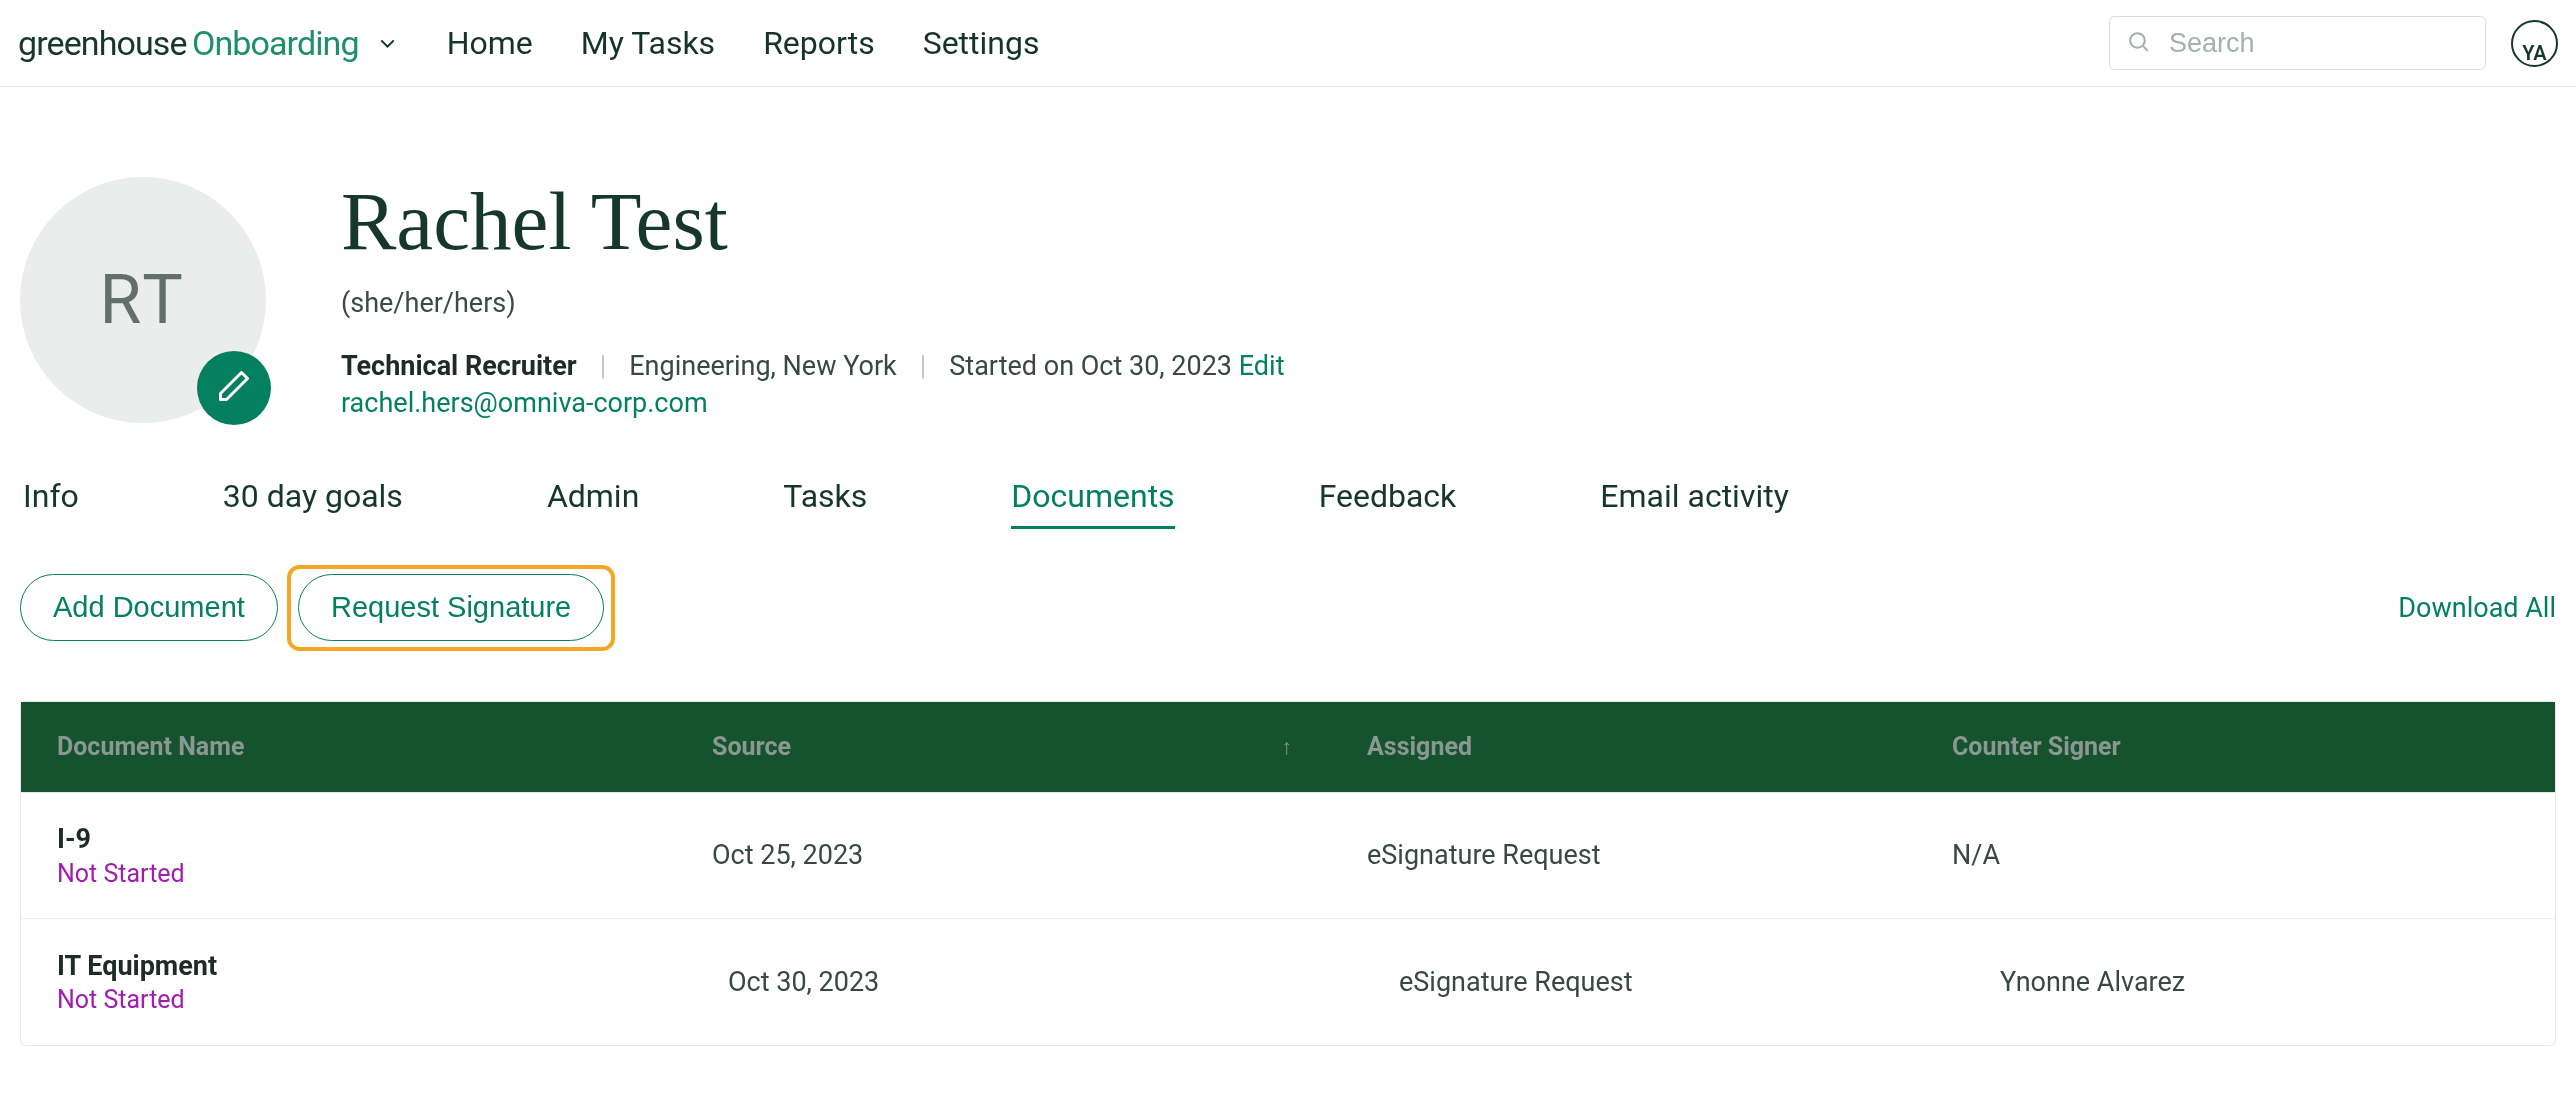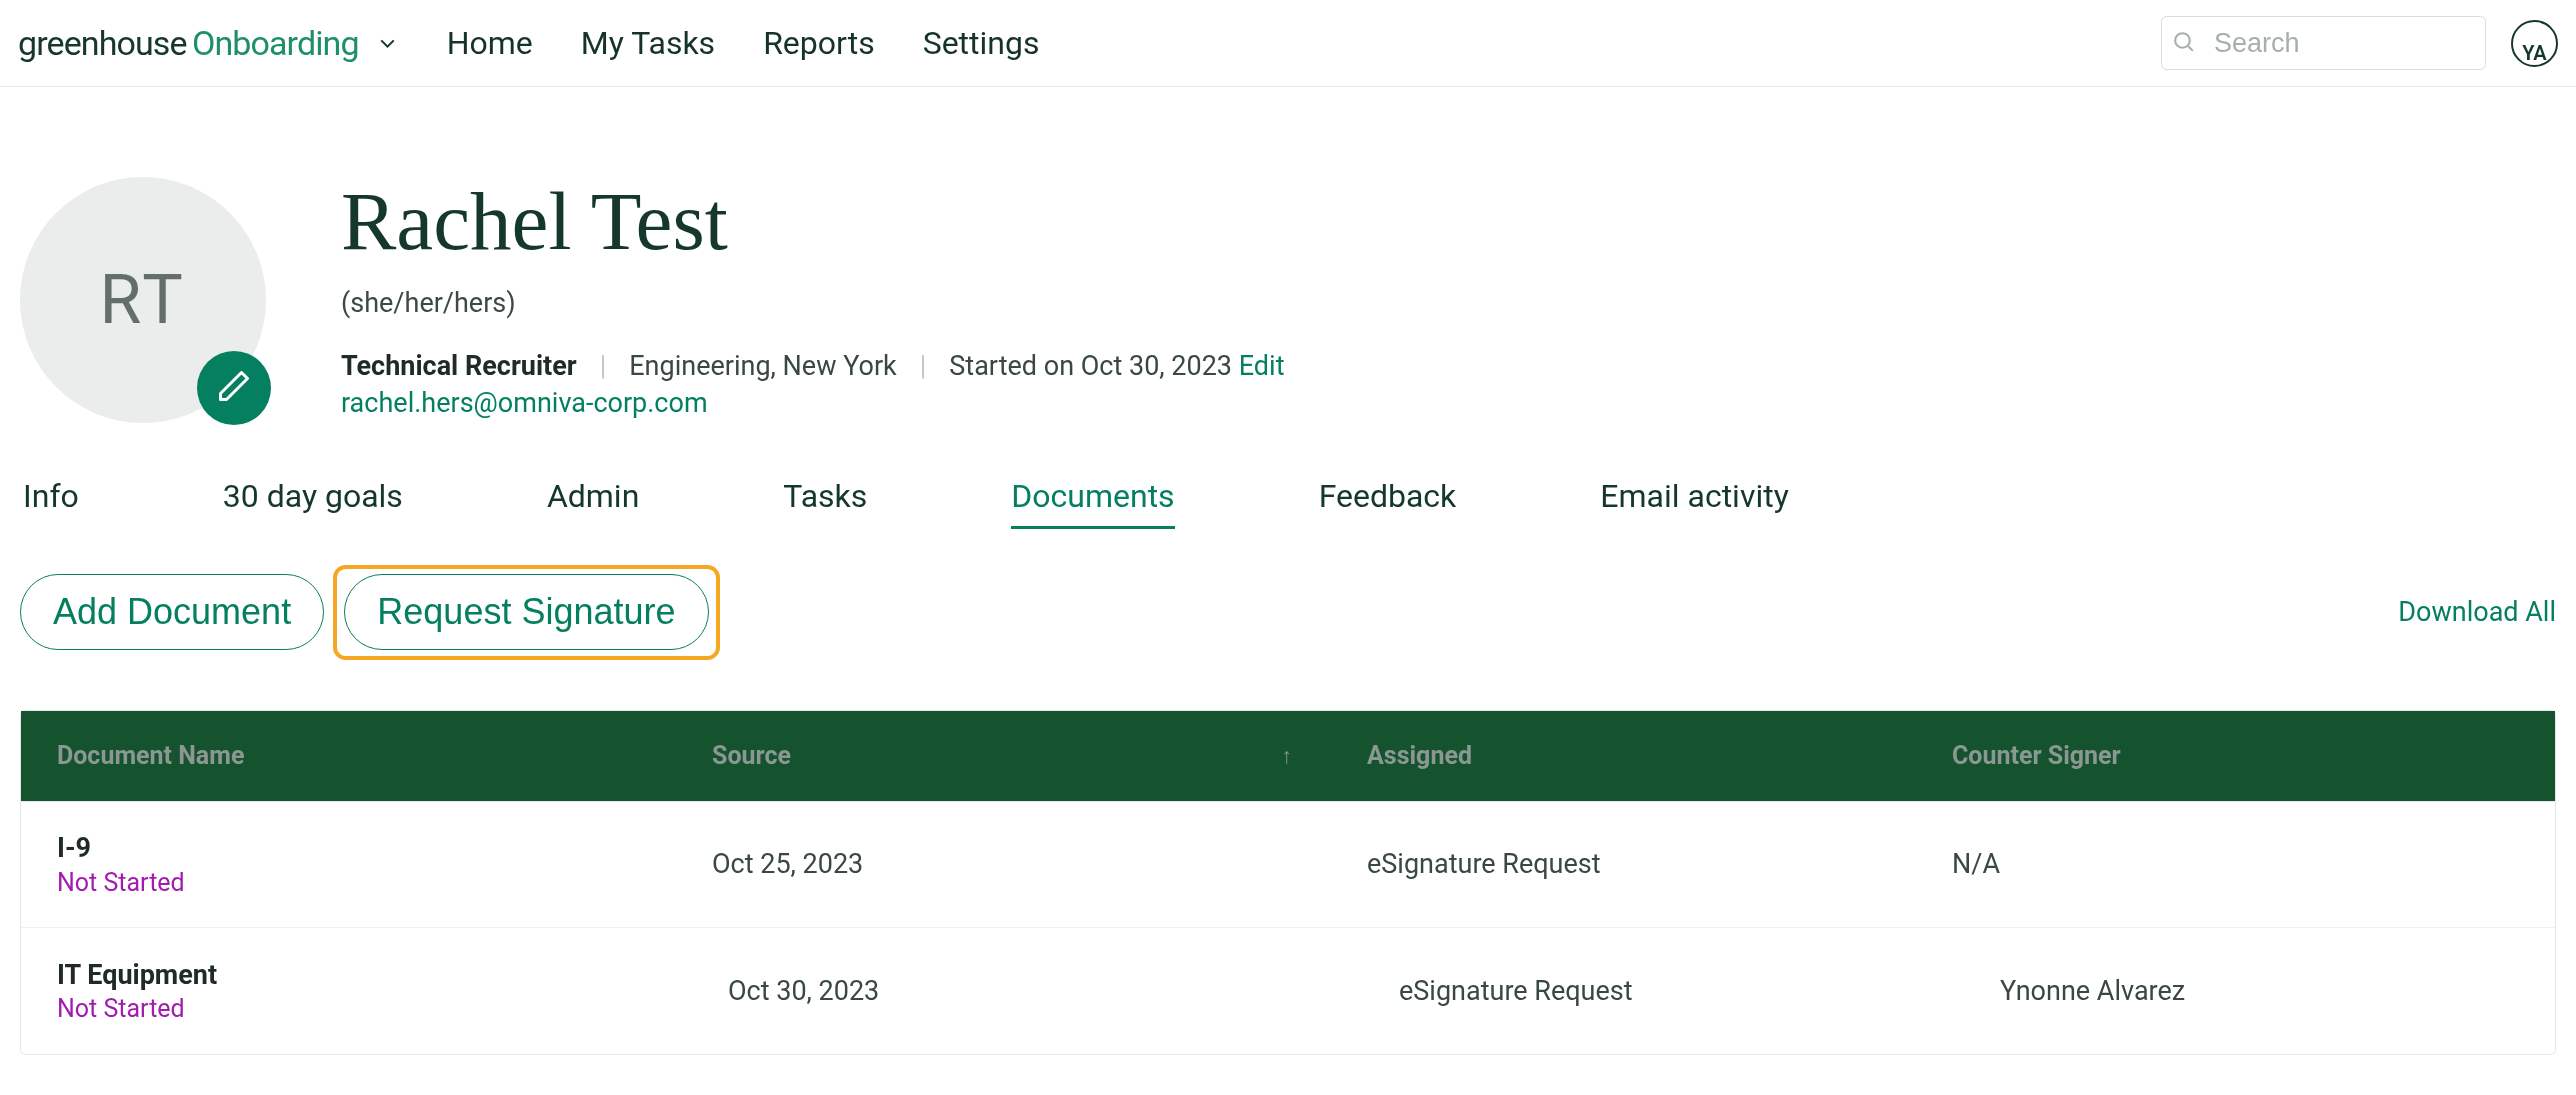--- a/index.html
+++ b/index.html
@@ -7,21 +7,21 @@
   
   .header { display:flex; align-items:center; padding: 16px 18px 16px 18px; border-bottom:0.9px solid #e4e7e5; }
   .logo { display:flex; align-items:baseline; font-size:34px; letter-spacing:-0.9px; font-weight:400; }
   .logo .g1 { color:#15372c; }
   .logo .g2 { color:#1f8f6b; margin-left:5.4px; }
   .nav-caret { margin-left:16px; margin-right:47px; display:flex; align-items:center; }
   .nav-caret svg { width:25px; height:25px; }
   .nav-links { display:flex; gap:48px; }
   .nav-links a { font-size:32px; color:#16332a; text-decoration:none; }
   .spacer { flex:1; }
-  .search-box { display:flex; align-items:center; width:325px; height:54px; border:0.9px solid #d9dedc; border-radius:5.4px; padding:0 9px; }
+  .search-box { display:flex; align-items:center; width:377px; height:54px; border:0.9px solid #d9dedc; border-radius:5.4px; padding:0 16px; }
   .search-box svg { width:25px; height:25px; flex:none; }
   .search-box input { border:none; outline:none; font-size:27px; color:#4b5a54; width:100%; margin-left:18px; background:transparent; }
   .search-box input::placeholder { color:#a6b0ab; }
   .avatar-ya { width:47px; height:47px; border:2.7px solid #15372c; border-radius:50%; margin-left:25px; display:flex; align-items:flex-end; justify-content:center; font-size:20px; font-weight:600; color:#15372c; }
 
   
   .profile-wrap { padding: 90px 20px 0 20px; display:flex; }
   .avatar-big-wrap { position:relative; width:246px; height:246px; flex:none; }
   .avatar-big { width:246px; height:246px; border-radius:50%; background:#ebedec; display:flex; align-items:center; justify-content:center; color:#637069; font-size:68px; letter-spacing:3.6px; }
   .edit-btn { position:absolute; right:-5.4px; bottom:-1.8px; width:74px; height:74px; border-radius:50%; background:#048060; display:flex; align-items:center; justify-content:center; cursor:pointer; }
@@ -35,21 +35,21 @@
   .meta .edit-link { color:#048060; cursor:pointer; }
   .email { color:#048060; font-size:27px; margin-top:5.4px; }
 
   
   .tabs { display:flex; gap:144px; padding:54px 23px 0 23px; }
   .tab { font-size:32px; color:#15372c; padding-bottom:10.8px; cursor:pointer; }
   .tab.active { color:#048060; border-bottom:3.6px solid #048060; }
 
   
   .actions-row { display:flex; align-items:center; padding:36px 20px 0 20px; }
-  .pill-btn { border:1.8px solid #048060; color:#048060; background:#fff; border-radius:8975px; padding:16px 32px; font-size:36px; cursor:pointer; }
+  .pill-btn { border:1.8px solid #048060; color:#048060; background:#fff; border-radius:8975px; padding:16px 32px; font-size:29px; cursor:pointer; }
   .highlight-box { border:4.5px solid #f5a623; border-radius:12.6px; padding:5.4px 7.2px; margin-left:9px; display:inline-flex; }
   .download-all { margin-left:auto; color:#048060; font-size:27px; cursor:pointer;text-align:right; }
 
   
   .table { margin:50px 20px 0 20px; border:0.9px solid #e3e7e5; border-radius:5.4px; }
   .thead, .trow { display:grid; grid-template-columns: 655px 655px 585px 655px 197px; align-items:center; }
   .thead { background:#14532d; border-bottom:0.9px solid #e3e7e5; }
   .th { padding:30.5px 36px; font-size:25px; font-weight:700; color:#8b9792; position:relative; }
   .th.sortable .sort-arrow { position:absolute; right:39px; top:50%; transform:translateY(-50%); font-size:21.5px; color:#8b9792; }
   .trow { border-bottom:0.9px solid #eef1ef; }

